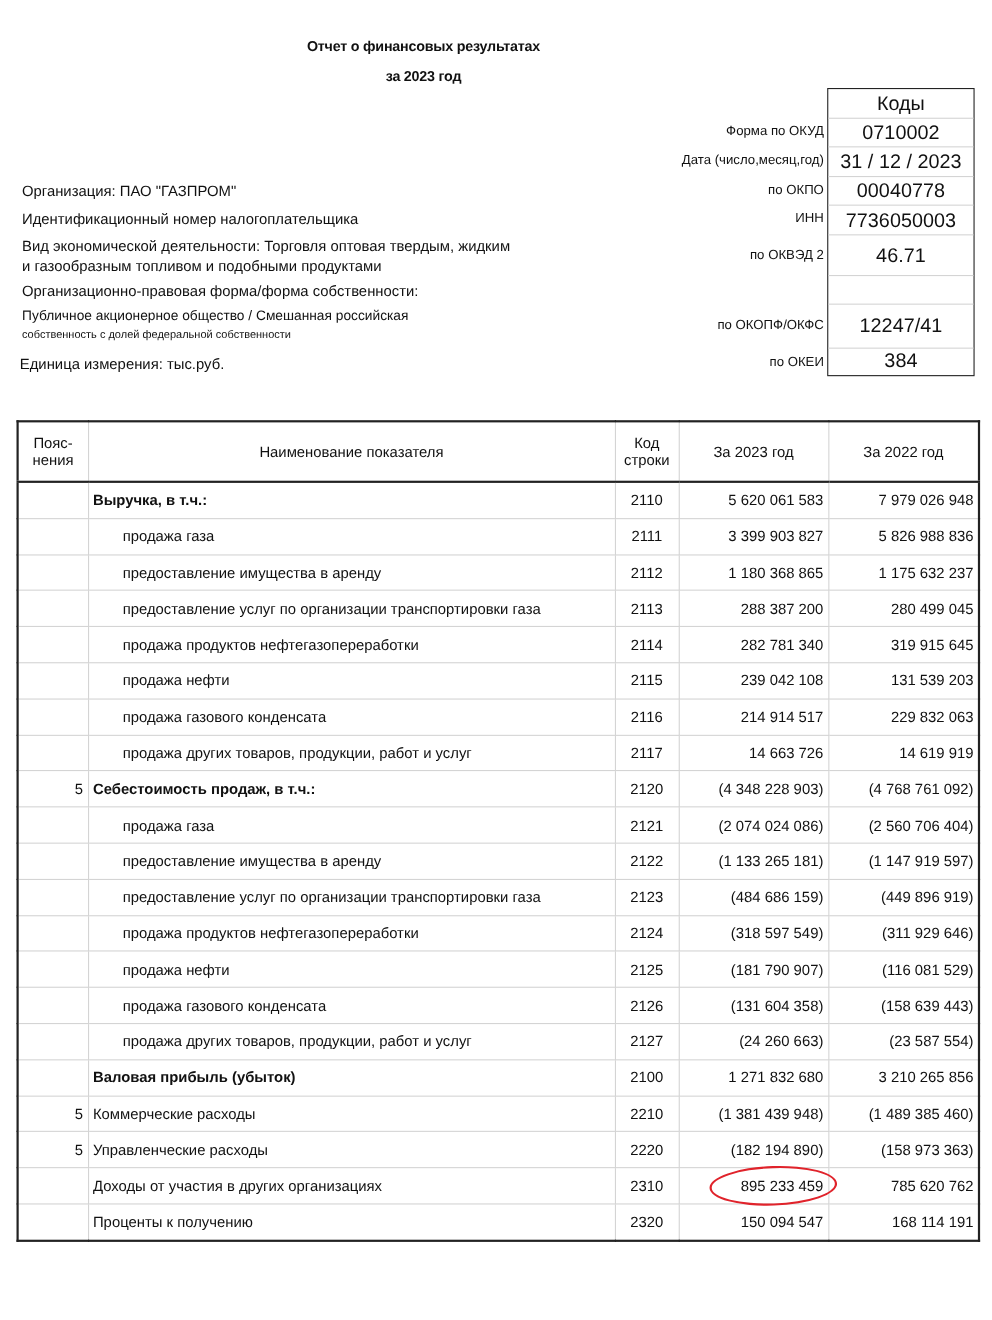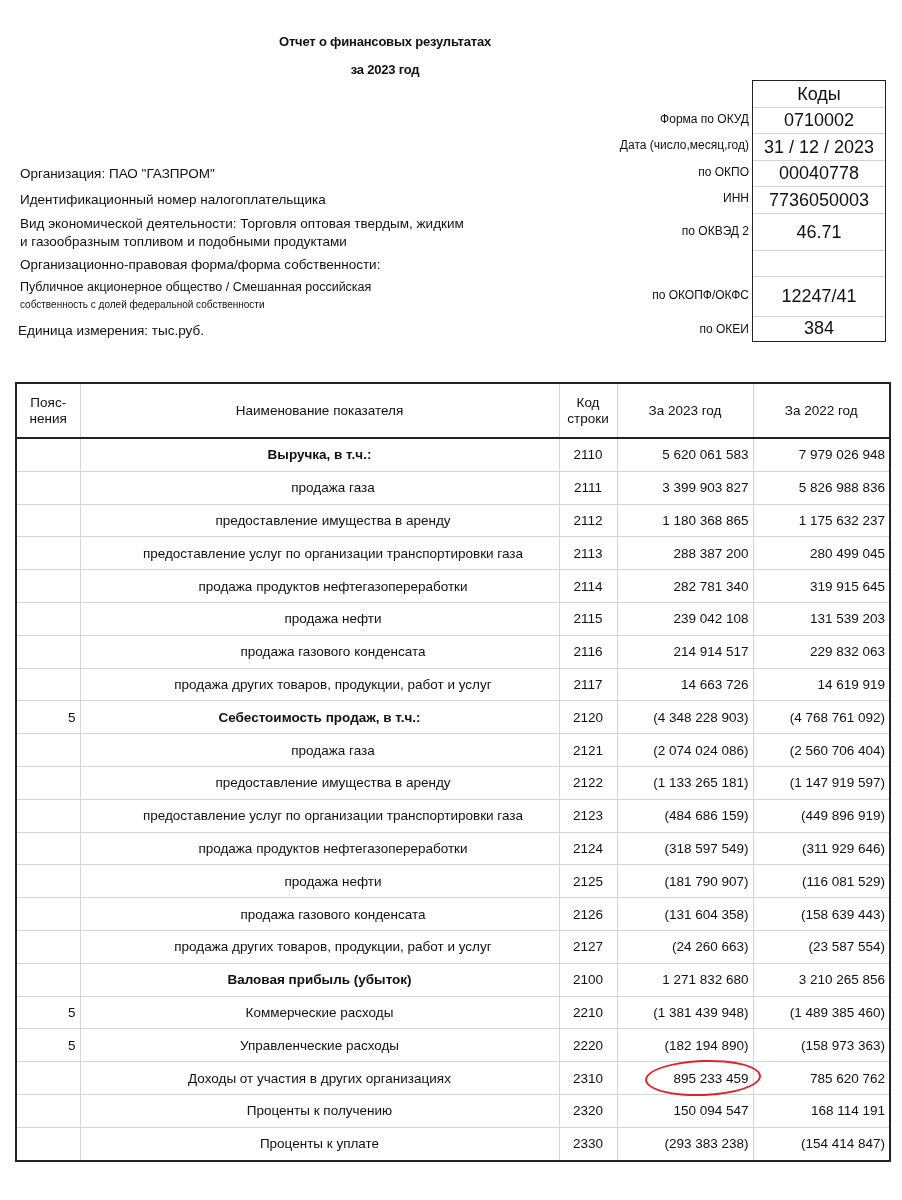--- a/index.html
+++ b/index.html
@@ -26,21 +26,21 @@
                   border-bottom: 2px solid #222; border-right: 1px solid #d4d4d4; padding: 0; }
   table.main td { font-size: 13.5px; height: 31.8px; padding: 0 4px;
                   border-bottom: 1px solid #d4d4d4; border-right: 1px solid #d4d4d4; white-space: nowrap; }
   table.main tr:last-child td { border-bottom: none; }
   table.main th:last-child, table.main td:last-child { border-right: none; }
   td.note { text-align: right; padding-right: 12px; }
   td.code { text-align: center; }
   td.num { text-align: right; padding-right: 2px; }
   td.name.bold { font-weight: bold; }
   td.name.indent { padding-left: 31px; }
-  td.name { padding-left: 8px; text-align: center; }
+  td.name { padding-left: 8px; }
   .highlight { position: absolute; left: 645px; top: 1060px; width: 116px; height: 36px;
                border: 2.5px solid #e0232b; border-radius: 50%; box-sizing: border-box;
                transform: rotate(-2deg); pointer-events: none; }
 </style>
 </head>
 <body>
 
 <div>
   <div class="title l1">Отчет о финансовых результатах</div>
   <div class="title l2">за 2023 год</div>
@@ -239,23 +239,16 @@
         <td class="num">895 233 459</td>
         <td class="num">785 620 762</td>
       </tr>
       <tr>
         <td class="note"></td>
         <td class="name ">Проценты к получению</td>
         <td class="code">2320</td>
         <td class="num">150 094 547</td>
         <td class="num">168 114 191</td>
       </tr>
-      <tr>
-        <td class="note"></td>
-        <td class="name ">Проценты к уплате</td>
-        <td class="code">2330</td>
-        <td class="num">(293 383 238)</td>
-        <td class="num">(154 414 847)</td>
-      </tr>
     </tbody>
 </table>
 
 <div class="highlight"></div>
 
 </body></html>

